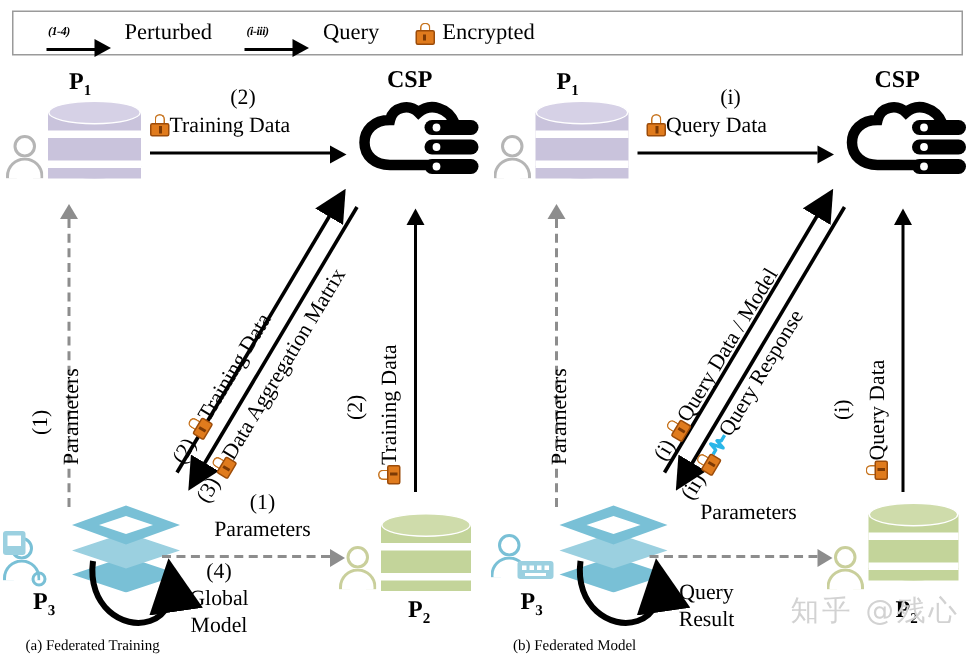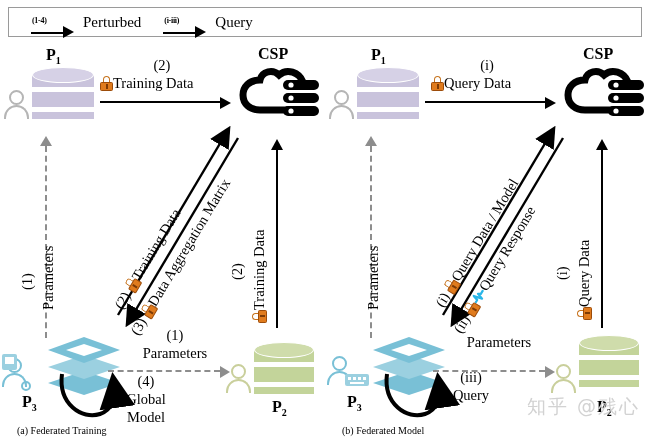--- a/index.html
+++ b/index.html
@@ -17,21 +17,21 @@
   .init-arrow{position:relative;width:38px;height:12px;margin:0 7px 0 16px;}
   .init-arrow .ln{position:absolute;left:0;top:5px;width:14px;height:0;
                   border-top:2px solid #8d8d8d;}
   .init-arrow .ln2{position:absolute;left:18px;top:5px;width:9px;height:0;
                    border-top:2px solid #8d8d8d;}
   .init-arrow .hd{position:absolute;left:26px;top:0;width:0;height:0;
                   border-top:6px solid transparent;border-bottom:6px solid transparent;
                   border-left:9px solid #8d8d8d;}
 
   
-  .tag-arrow{position:relative;width:46px;height:22px;margin:16px 6px 0 22px;}
+  .tag-arrow{position:relative;width:46px;height:22px;margin:16px 6px 0 22px;font-style:italic;}
   .tag-arrow .sup{position:absolute;left:1px;top:-3px;font-size:8px;
                   font-weight:bold;letter-spacing:-.3px;white-space:nowrap;}
   .tag-arrow .ln{position:absolute;left:0;top:13px;width:34px;height:0;
                  border-top:2.2px solid #000;}
   .tag-arrow .hd{position:absolute;left:32px;top:7px;width:0;height:0;
                  border-top:6px solid transparent;border-bottom:6px solid transparent;
                  border-left:11px solid #000;}
 
   .lg-lock{margin:0 5px 0 24px;}
   .lg-pert{margin:0 6px 0 26px;}
@@ -132,20 +132,28 @@
 
   <div class="lg-item">
     <span class="tag-arrow">
       <span class="sup">(i-iii)</span>
       <span class="ln"></span>
         <span class="hd"></span>
     </span>
     <span class="lg-label">Query</span>
   </div>
 
+  <div class="lg-item">
+    <span class="lock lg-lock">
+      <span class="shackle"></span>
+        <span class="body"></span>
+        <span class="kh"></span>
+    </span>
+    <span class="lg-label">Encrypted</span>
+  </div>
 
 </div>
 
 <div class="panel" id="panel-a">
 
   <div class="nodelab" style="left:46px;top:6px;">
     <span>P</span><sub>1</sub>
   </div>
   <div class="db" style="left:32px;top:27px;width:62px;height:52px;">
     <div class="bot" style="background:#c9c3dc;"></div>
@@ -407,19 +415,19 @@
   </div>
 
   <svg style="position:absolute;left:56px;top:330px;width:96px;height:60px;">
     <defs>
       <marker id="loopB" markerWidth="9" markerHeight="9" refX="6" refY="4.5" orient="auto">
         <path d="M0,0 L9,4.5 L0,9 z" fill="#000"></path>
       </marker>
     </defs>
     <path d="M6 4 C2 34 26 50 44 44 C56 40 60 28 58 14" fill="none" stroke="#000" stroke-width="4" marker-end="url(#loopB)"></path>
   </svg>
-  <div class="txt c" style="left:106px;top:330px;width:80px;">(iii)</div>
   <div class="txt c" style="left:106px;top:348px;width:80px;">Query</div>
+  <div class="txt c" style="left:106px;top:366px;width:80px;">Result</div>
 
   <div class="caption">(b) Federated Model</div>
 </div>
 
 <div id="watermark">知乎 @残心</div>
 
 </body></html>

